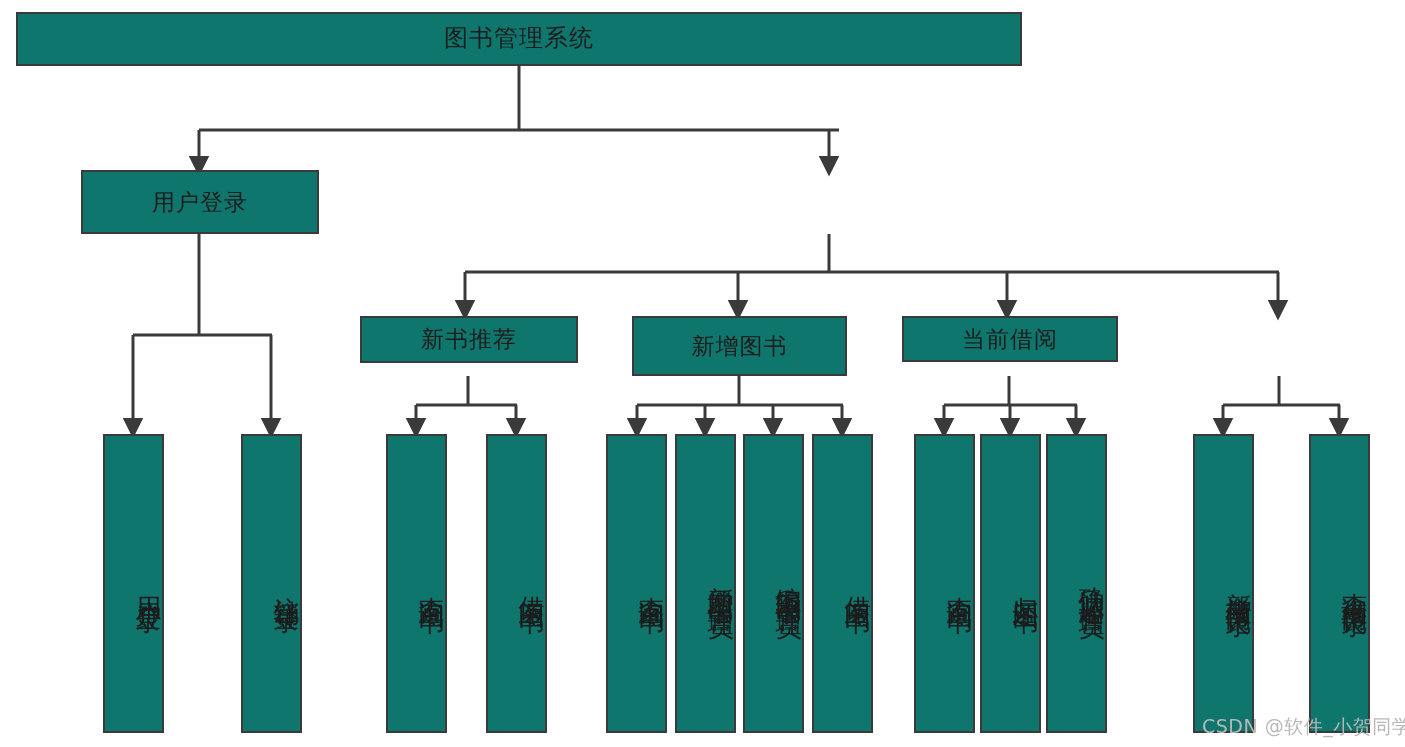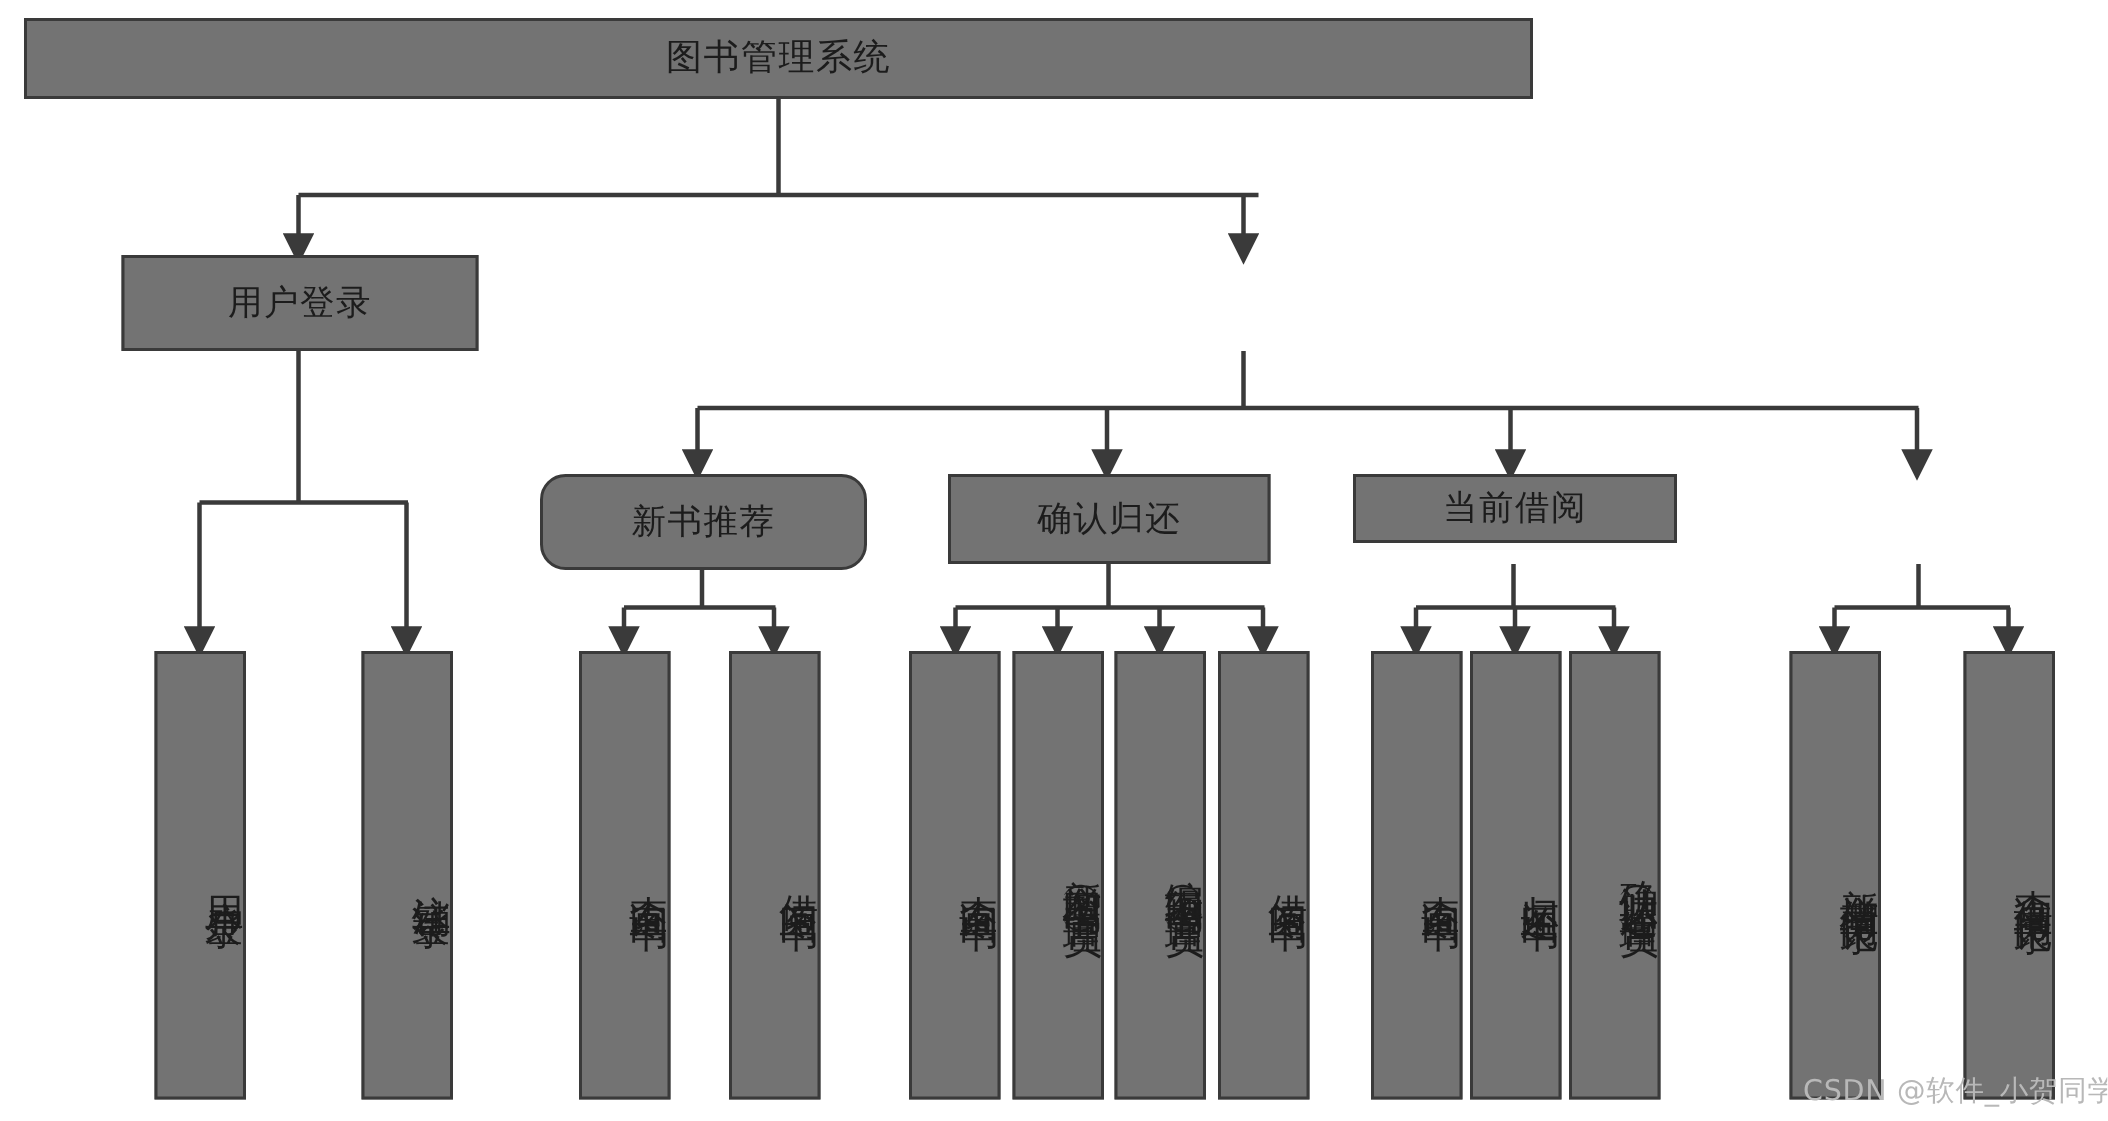--- a/index.html
+++ b/index.html
@@ -22,21 +22,21 @@
     left: 0;
     top: 0;
     width: 1405px;
     height: 747px;
     pointer-events: none;
   }
   .node {
     position: absolute;
     box-sizing: border-box;
     border: 2px solid #3a3a3a;
-    background: #737373;
+    background: #0f766e;
     display: flex;
     align-items: center;
     justify-content: center;
     color: #1c1c1c;
   }
   .node.h {
     font-size: 23px;
     letter-spacing: 1px;
     line-height: 1.15;
     white-space: nowrap;
@@ -116,22 +116,22 @@
       <path d="M 1223 405 L 1340 405"></path>
       <path d="M 1223 405 L 1223 428" marker-end="url(#arrow)"></path>
       <path d="M 1339 405 L 1339 428" marker-end="url(#arrow)"></path>
     </g>
   </svg>
 
   <div class="node h root" style="left:16px; top:12px; width:1006px; height:54px;">图书管理系统</div>
 
   <div class="node h" style="left:81px; top:170px; width:238px; height:64px;">用户登录</div>
 
-  <div class="node h" style="left:360px; top:316px; width:218px; height:64px;border-radius:17px;">新书推荐</div>
-  <div class="node h" style="left:632px; top:316px; width:215px; height:60px;">确认归还</div>
+  <div class="node h" style="left:360px; top:316px; width:218px; height:47px;">新书推荐</div>
+  <div class="node h" style="left:632px; top:316px; width:215px; height:60px;">新增图书</div>
   <div class="node h" style="left:902px; top:316px; width:216px; height:46px;">当前借阅</div>
 
   <div class="node v" style="left:103px; top:434px; width:61px; height:299px;">用户登录</div>
   <div class="node v" style="left:241px; top:434px; width:61px; height:299px;">注销登录</div>
 
   <div class="node v" style="left:386px; top:434px; width:61px; height:299px;">查询图书</div>
   <div class="node v" style="left:486px; top:434px; width:61px; height:299px;">借阅图书</div>
 
   <div class="node v" style="left:606px; top:434px; width:61px; height:299px;">查询图书</div>
   <div class="node v" style="left:675px; top:434px; width:61px; height:299px;">新增图书（管理员）</div>

